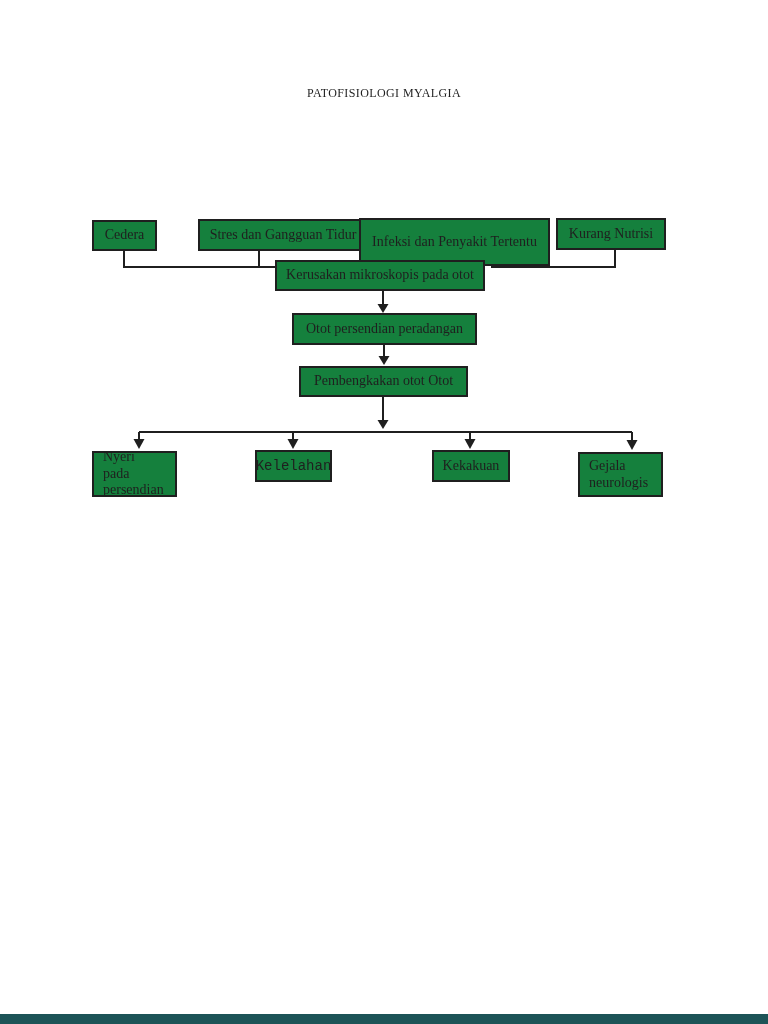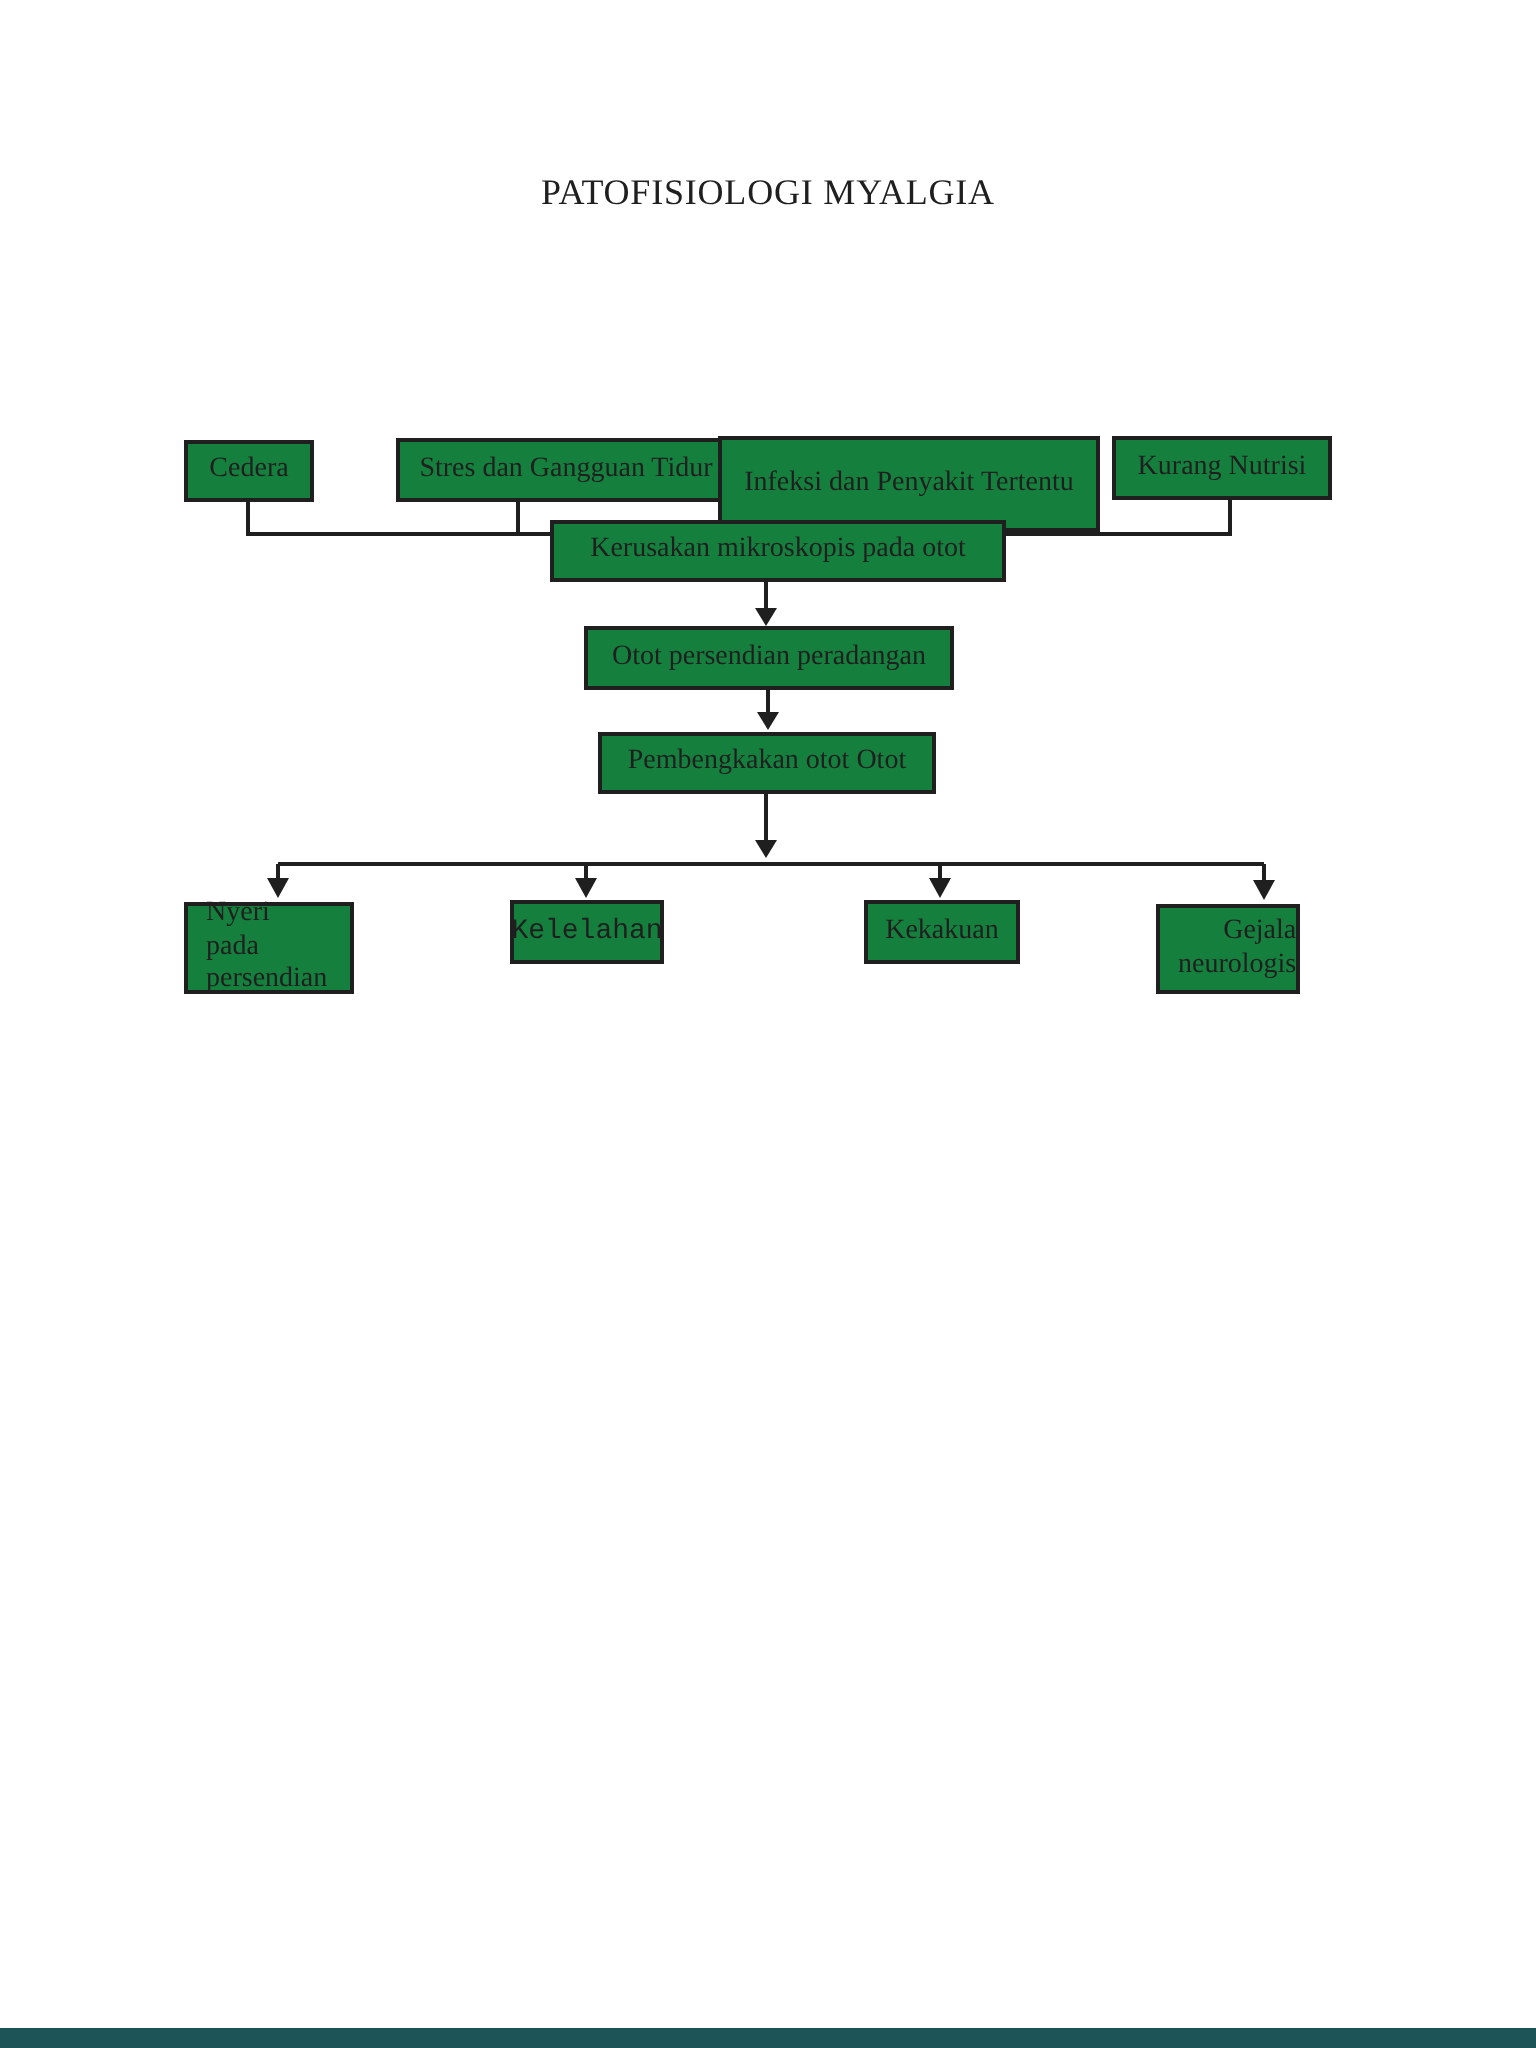--- a/index.html
+++ b/index.html
@@ -15,21 +15,21 @@
     overflow: hidden;
     font-family: "Liberation Serif", "DejaVu Serif", serif;
   }
   .title {
     position: absolute;
     top: 86px;
     left: 0;
     width: 100%;
     margin: 0;
     text-align: center;
-    font-size: 18px;
+    font-size: 12px;
     font-weight: normal;
     letter-spacing: 0.4px;
   }
   .connectors {
     position: absolute;
     left: 0;
     top: 0;
     width: 768px;
     height: 1024px;
     pointer-events: none;
@@ -60,27 +60,27 @@
     white-space: normal;
     justify-content: flex-start;
     text-align: left;
     padding-left: 9px;
     padding-right: 16px;
   }
   #n0  { left: 92px;  top: 220px; width: 65px;  height: 31px; }
   #n1  { left: 174px; top: 219px; width: 170px; height: 32px; margin-left: 24px; }
   #n2  { left: 359px; top: 218px; width: 191px; height: 48px; }
   #n3  { left: 556px; top: 218px; width: 110px; height: 32px; }
-  #n4  { left: 275px; top: 260px; width: 228px; height: 31px; }
+  #n4  { left: 275px; top: 260px; width: 210px; height: 31px; }
   #n5  { left: 292px; top: 313px; width: 185px; height: 32px; }
   #n6  { left: 299px; top: 366px; width: 169px; height: 31px; }
   #n7  { left: 92px;  top: 451px; width: 85px;  height: 46px; }
   #n8  { left: 255px; top: 450px; width: 77px;  height: 32px; font-family: Liberation Mono, monospace; }
   #n9  { left: 432px; top: 450px; width: 78px;  height: 32px; }
-  #n10 { left: 578px; top: 452px; width: 72px;  height: 45px; text-align: right; }
+  #n10 { left: 578px; top: 452px; width: 85px;  height: 45px; }
   .bottom-bar {
     position: absolute;
     left: 0;
     bottom: 0;
     width: 100%;
     height: 10px;
   }
 </style>
 </head>
 <body>

